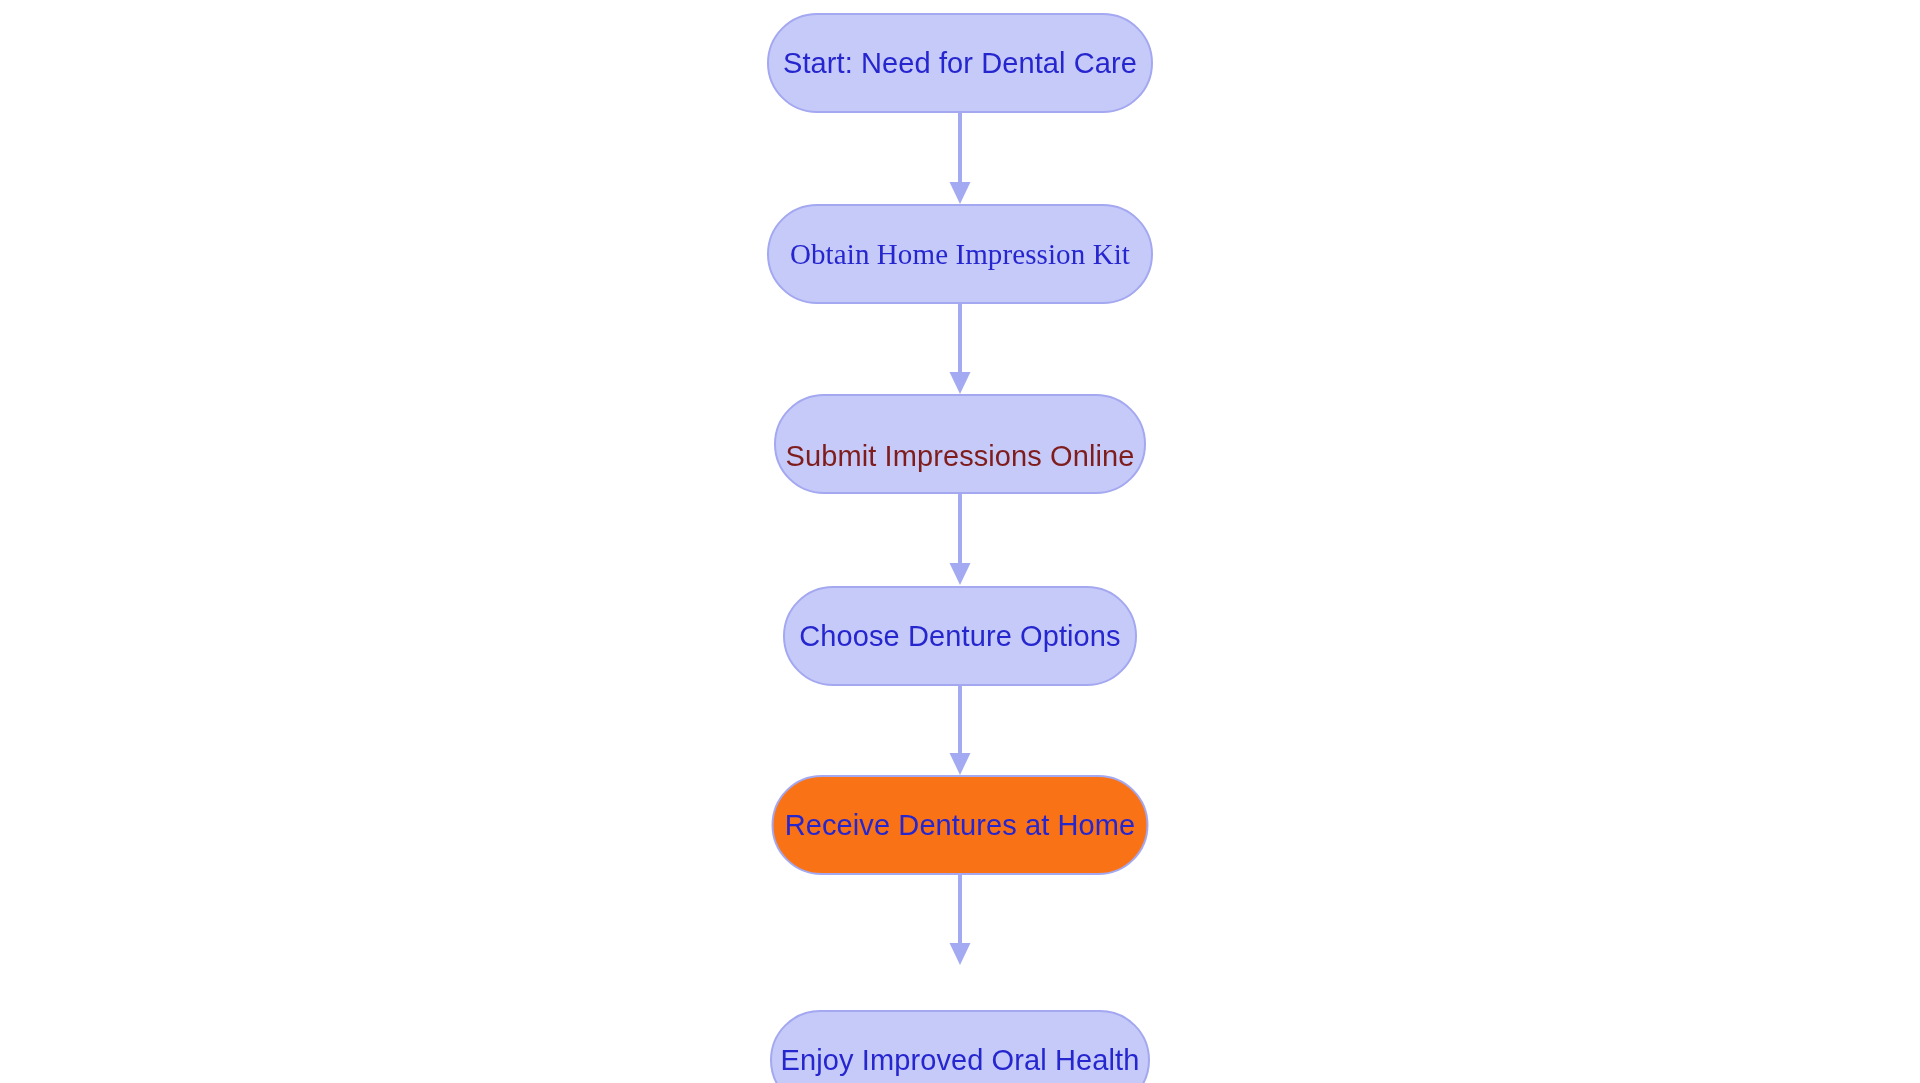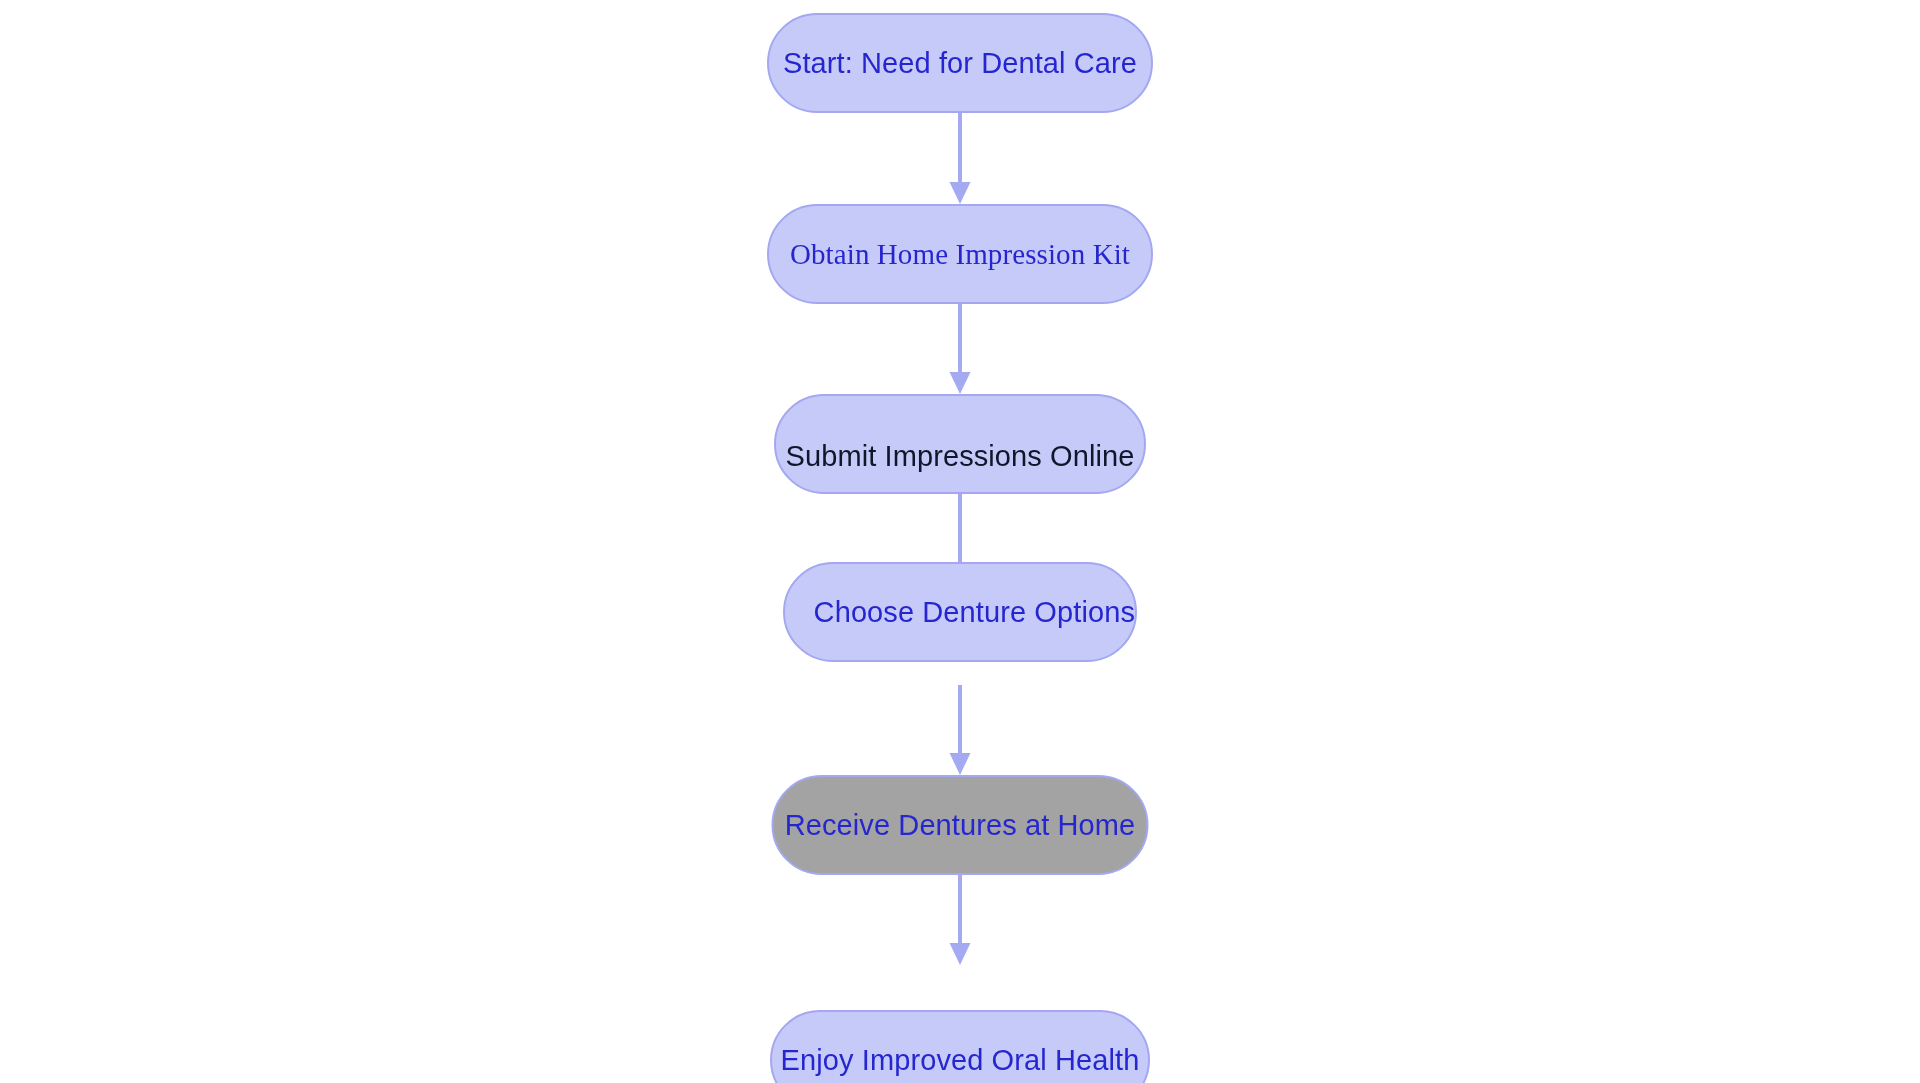--- a/index.html
+++ b/index.html
@@ -76,42 +76,42 @@
   </div>
 
   <div class="flow-edge" style="top: 304px; height: 90px;">
     <svg width="26" height="90" viewBox="0 0 26 90" xmlns="http://www.w3.org/2000/svg">
       <line x1="13" y1="0" x2="13" y2="71" stroke="#a3aaf2" stroke-width="4"></line>
       <polygon points="13,90 2.5,68 23.5,68" fill="#a3aaf2"></polygon>
     </svg>
   </div>
 
   <div class="flow-node" style="top: 394px; width: 372px; background: rgb(198, 202, 249); border-color: rgb(163, 168, 240);">
-    <span class="node-label" style="color: #0f172a; margin-top: 24px;">Submit Impressions Online</span>
+    <span class="node-label" style="color: #7f1d1d; margin-top: 24px;">Submit Impressions Online</span>
   </div>
 
   <div class="flow-edge" style="top: 494px; height: 91px;">
     <svg width="26" height="91" viewBox="0 0 26 91" xmlns="http://www.w3.org/2000/svg">
       <line x1="13" y1="0" x2="13" y2="72" stroke="#a3aaf2" stroke-width="4"></line>
       <polygon points="13,91 2.5,69 23.5,69" fill="#a3aaf2"></polygon>
     </svg>
   </div>
 
-  <div class="flow-node" style="top: 562px; width: 354px; background: rgb(198, 202, 249); border-color: rgb(163, 168, 240); justify-content: flex-end;">
+  <div class="flow-node" style="top: 586px; width: 354px; background: rgb(198, 202, 249); border-color: rgb(163, 168, 240);">
     <span class="node-label" style="color: rgb(38, 38, 207);">Choose Denture Options</span>
   </div>
 
   <div class="flow-edge" style="top: 685px; height: 90px;">
     <svg width="26" height="90" viewBox="0 0 26 90" xmlns="http://www.w3.org/2000/svg">
       <line x1="13" y1="0" x2="13" y2="71" stroke="#a3aaf2" stroke-width="4"></line>
       <polygon points="13,90 2.5,68 23.5,68" fill="#a3aaf2"></polygon>
     </svg>
   </div>
 
-  <div class="flow-node" style="top: 775px; width: 377px; background: #a3a3a3; border-color: rgb(163, 168, 240);">
+  <div class="flow-node" style="top: 775px; width: 377px; background: #f97316; border-color: rgb(163, 168, 240);">
     <span class="node-label" style="color: rgb(38, 38, 207);">Receive Dentures at Home</span>
   </div>
 
   <div class="flow-edge" style="top: 875px; height: 90px;">
     <svg width="26" height="90" viewBox="0 0 26 90" xmlns="http://www.w3.org/2000/svg">
       <line x1="13" y1="0" x2="13" y2="71" stroke="#a3aaf2" stroke-width="4"></line>
       <polygon points="13,90 2.5,68 23.5,68" fill="#a3aaf2"></polygon>
     </svg>
   </div>
 

